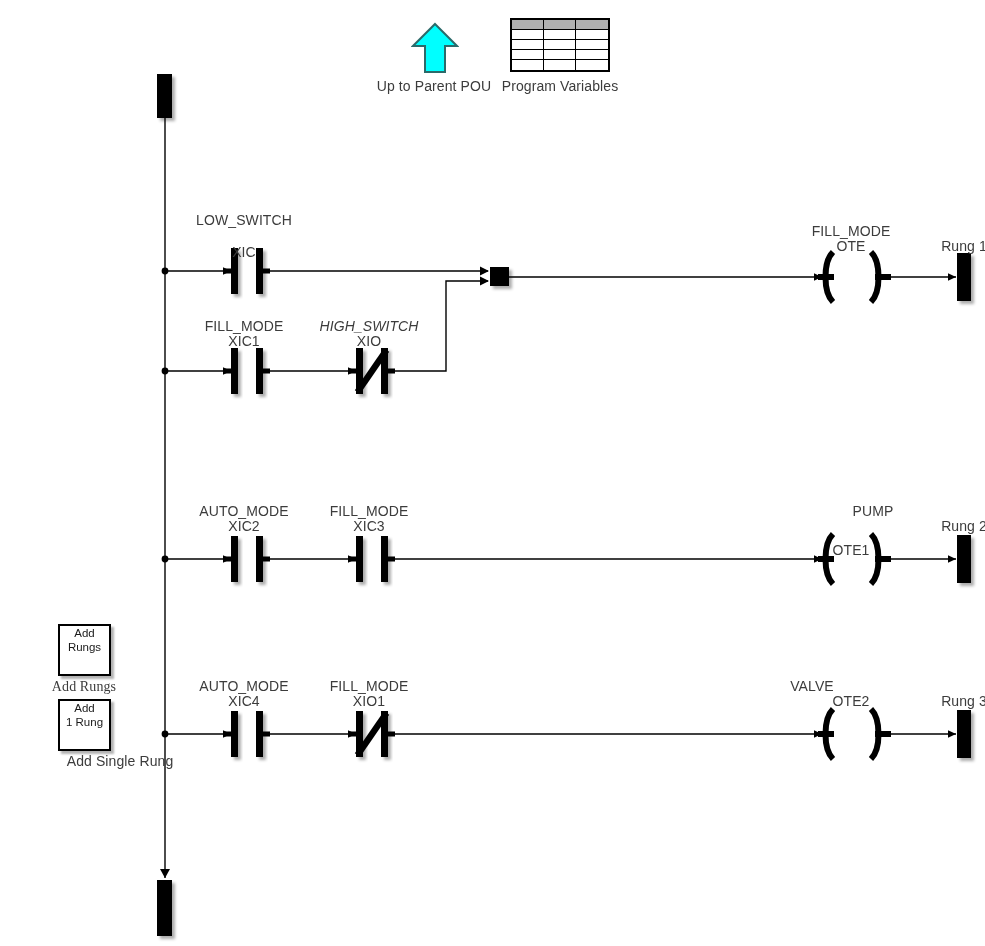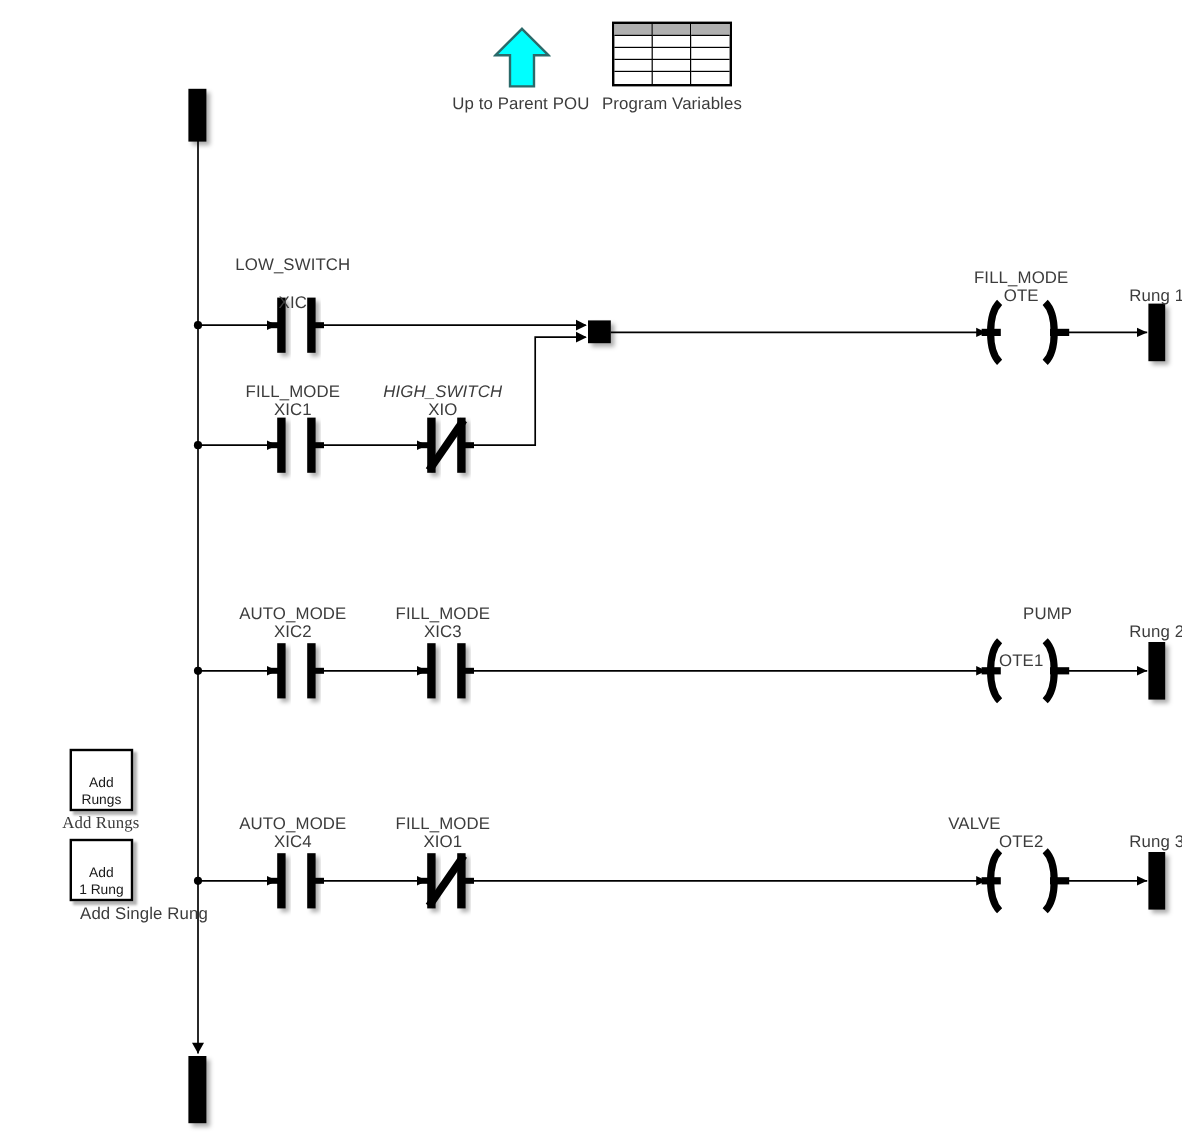--- a/index.html
+++ b/index.html
@@ -32,21 +32,21 @@
   .lbl-center {
     transform: translateX(-50%);
   }
   .blockbtn {
     position: absolute;
     background: #ffffff;
     border: 2px solid #000000;
     box-shadow: 3px 3px 2px rgba(0,0,0,0.30);
     display: flex;
     align-items: center;
-    justify-content: flex-end;
+    justify-content: flex-start;
     flex-direction: column;
     font-size: 11.5px;
     color: #1a1a1a;
     line-height: 1.22;
     text-align: center;
     box-sizing: border-box;
   }
   .blockbtn span { display: block; }
   .icon-wrap {
     position: absolute;

